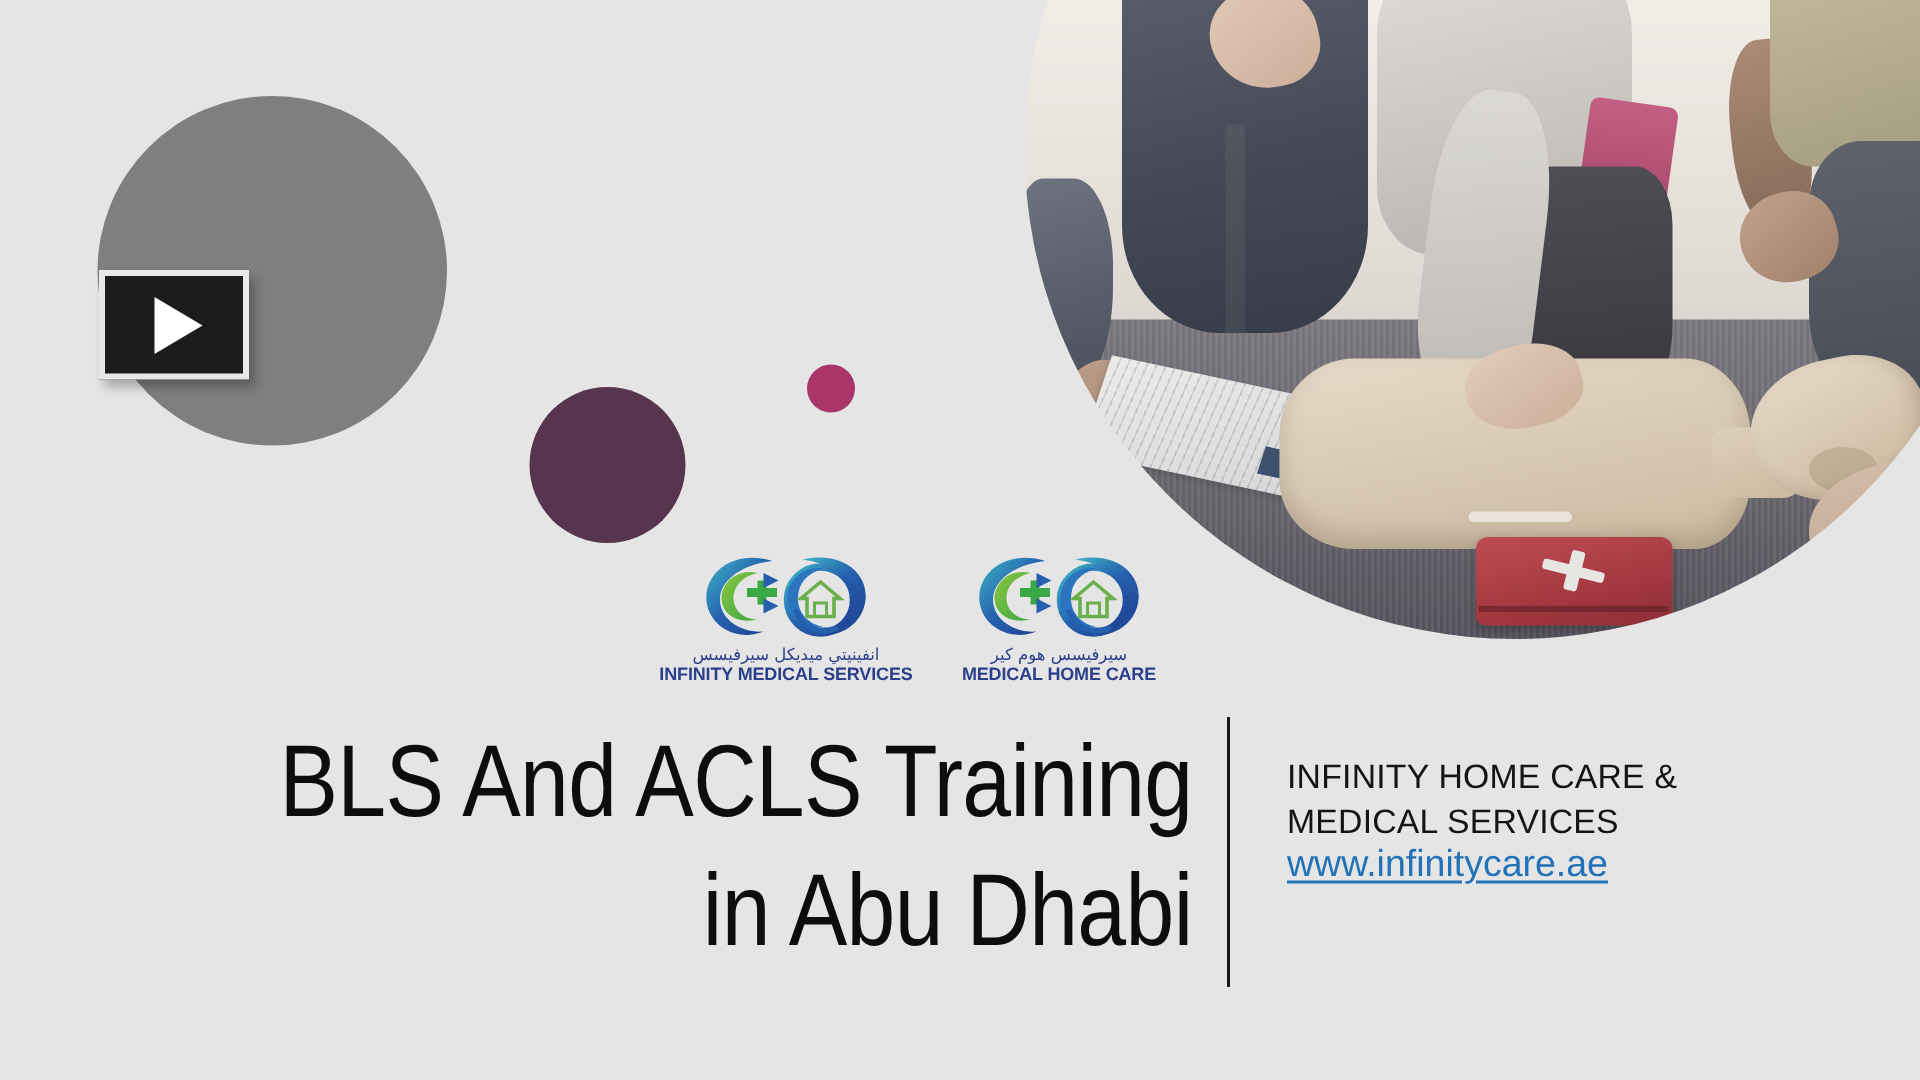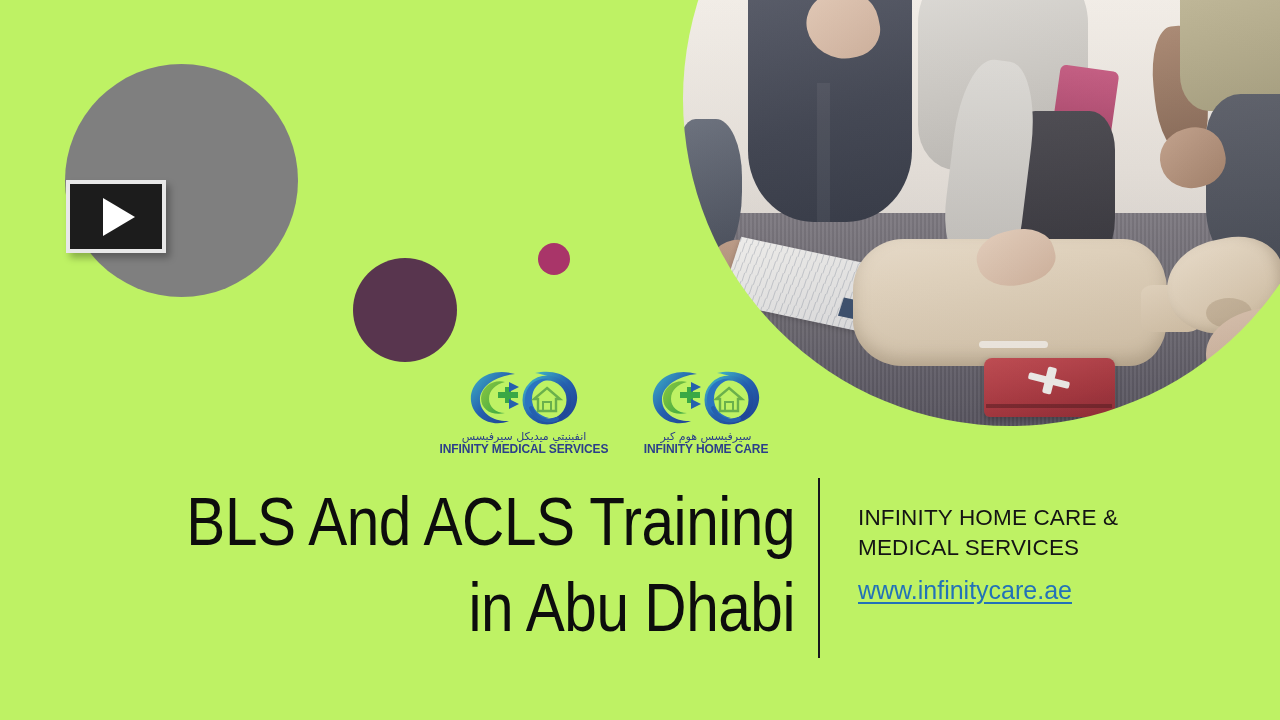--- a/index.html
+++ b/index.html
@@ -8,21 +8,21 @@
     padding: 0;
     background: #ffffff;
   }
   body {
     font-family: "Liberation Sans", sans-serif;
   }
   .slide {
     position: relative;
     width: 1280px;
     height: 720px;
-    background: #bef264;
+    background: #e5e5e5;
     overflow: hidden;
   }
 
   
   .photo-mask {
     position: absolute;
     left: 683px;
     top: -228px;
     width: 654px;
     height: 654px;
@@ -405,21 +405,20 @@
   .side-company {
     font-family: Liberation Sans, sans-serif;
     font-size: 22.5px;
     line-height: 1.32;
     color: #141414;
     letter-spacing: .15px;
     white-space: pre-line;
   }
   .side-link {
     display: inline-block;
-    margin-top: 14px;
     font-family: "Liberation Sans", sans-serif;
     font-size: 25px;
     color: #2272b8;
     text-decoration: underline;
     text-underline-offset: 3px;
     cursor: pointer;
   }
 </style>
 </head>
 <body>
@@ -529,21 +528,21 @@
         <path d="M44 14 l10 5 -10 5 z" fill="#2560ae"></path>
         <path d="M44 31 l10 5 -10 5 z" fill="#2560ae"></path>
         <path d="M70 5 C96 -1 114 14 112 32 C110 50 91 60 74 53 C90 53 103 45 104 32 C105 18 90 8 70 5 Z" fill="url(#gblue1)"></path>
         <circle cx="82" cy="32" r="22" fill="none" stroke="url(#gblue1)" stroke-width="5"></circle>
         <path d="M60 30 C61 17 72 9 84 11 C73 14 67 21 67 31 C67 41 74 48 84 50 C69 51 59 43 60 30 Z" fill="#2a74c0"></path>
         <path d="M82 20 l13 11 h-4 v12 h-18 v-12 h-4 z" fill="none" stroke="#6ab04c" stroke-width="2.4"></path>
         <rect x="78" y="34" width="8" height="9" fill="none" stroke="#6ab04c" stroke-width="2"></rect>
         <path d="M66 40 C70 50 80 55 92 51" fill="none" stroke="#2560ae" stroke-width="4" stroke-linecap="round"></path>
       </svg>
       <div class="logo-ar">سيرفيسس هوم كير</div>
-      <div class="logo-en">INFINITY HOME CARE</div>
+      <div class="logo-en">MEDICAL HOME CARE</div>
     </div>
 
   </div>
 
   <div class="title-block">
     <h1 class="slide-title">BLS And ACLS Training
 in Abu Dhabi</h1>
   </div>
 
   <div class="divider"></div>

